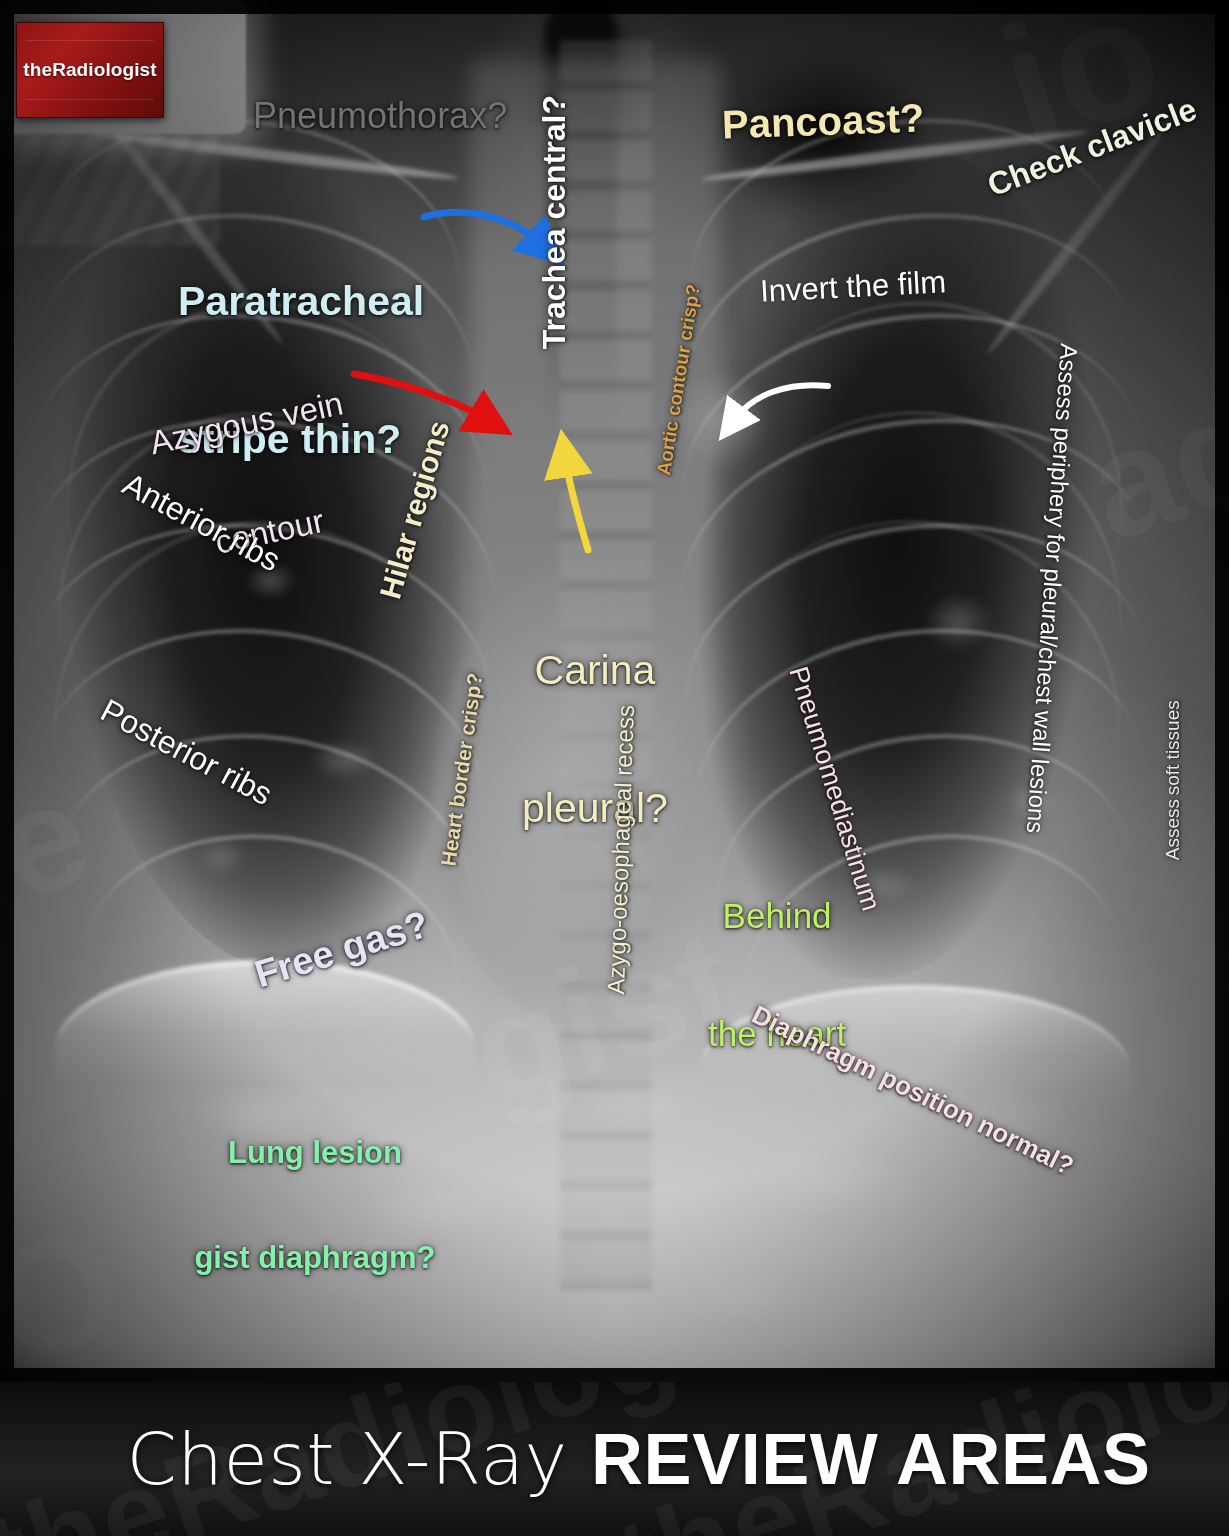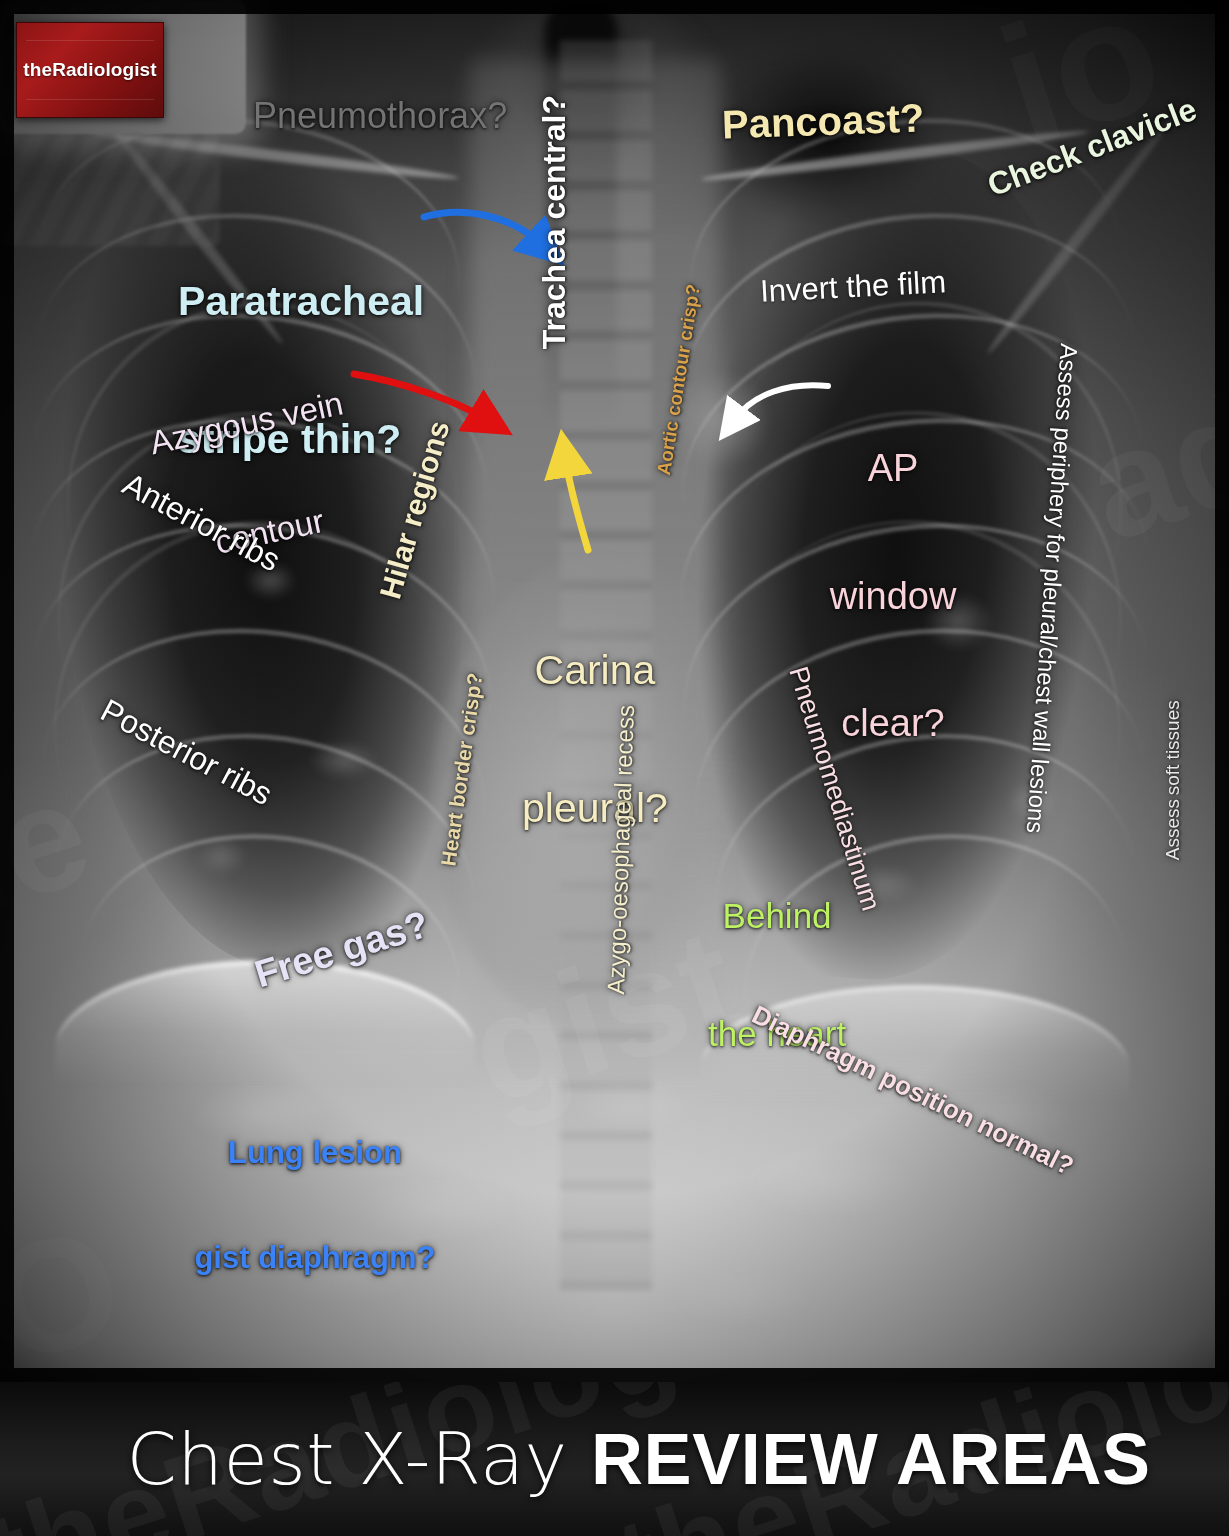--- a/index.html
+++ b/index.html
@@ -280,25 +280,20 @@
   <div class="lbl sh" style="left:722px;top:99px;font-size:40px;font-weight:700;color:#f4e7b0;transform:rotate(-2deg);">Pancoast?</div>
 
   <div class="lbl sh" style="left:982px;top:130px;font-size:32px;font-weight:700;color:#e9f5de;transform:rotate(-21deg);">Check clavicle</div>
 
   <div class="lbl" style="left:760px;top:270px;font-size:31px;color:#fff;transform:rotate(-3deg);
               text-shadow:0 1px 3px rgba(0,0,0,.55);">Invert the film</div>
 
   <div class="lbl sh" style="left:668px;top:283px;font-size:19px;font-weight:600;color:#d9a24a;
               writing-mode:vertical-rl;transform:rotate(189deg);transform-origin:center;">Aortic contour crisp?</div>
 
-  <div class="lbl sh" style="left:808px;top:362px;font-size:38px;color:#f8d3da;text-align:center;width:170px;">
-    <div>AP</div>
-    <div>window</div>
-    <div>clear?</div>
-  </div>
 
   <div class="lbl sh" style="left:160px;top:330px;font-size:33px;color:#f2e2f2;transform:rotate(-12deg);text-align:center;">
     <div>Azygous vein</div>
     <div>contour</div>
   </div>
 
   <div class="lbl sh" style="left:398px;top:418px;font-size:30px;font-weight:700;color:#f4edc8;
               writing-mode:vertical-rl;transform:rotate(196deg);transform-origin:center;">Hilar regions</div>
 
   <div class="lbl sh" style="left:115px;top:505px;font-size:32px;color:#fff;transform:rotate(28deg);">Anterior ribs</div>
@@ -328,21 +323,21 @@
 
   <div class="lbl sh" style="left:1162px;top:700px;font-size:19px;color:#e8e8e8;
               writing-mode:vertical-rl;transform:rotate(180deg);transform-origin:center;
               display:flex;gap:4px;">
     <span>Assess</span>
     <span>soft tissues</span>
   </div>
 
   <div class="lbl sh" style="left:252px;top:928px;font-size:38px;font-weight:700;color:#e6e3f7;transform:rotate(-17deg);">Free gas?</div>
 
-  <div class="lbl sh" style="left:150px;top:1067px;font-size:31px;font-weight:600;color:#3b82f6;text-align:center;width:330px;">
+  <div class="lbl sh" style="left:150px;top:1067px;font-size:31px;font-weight:600;color:#86efac;text-align:center;width:330px;">
     <div>Lung lesion</div>
     <div>gist diaphragm?</div>
   </div>
 
   <div class="lbl sh" style="left:760px;top:1000px;font-size:26px;font-weight:600;color:#f9dfe4;transform:rotate(26deg);transform-origin:left top;">Diaphragm position normal?</div>
 
 
   <div id="titlebar">
     <div class="tw" style="left:-30px;top:-24px;transform:rotate(-18deg);">theRadiologist</div>
     <div class="tw" style="left:600px;top:-18px;transform:rotate(-18deg);">theRadiologist</div>

